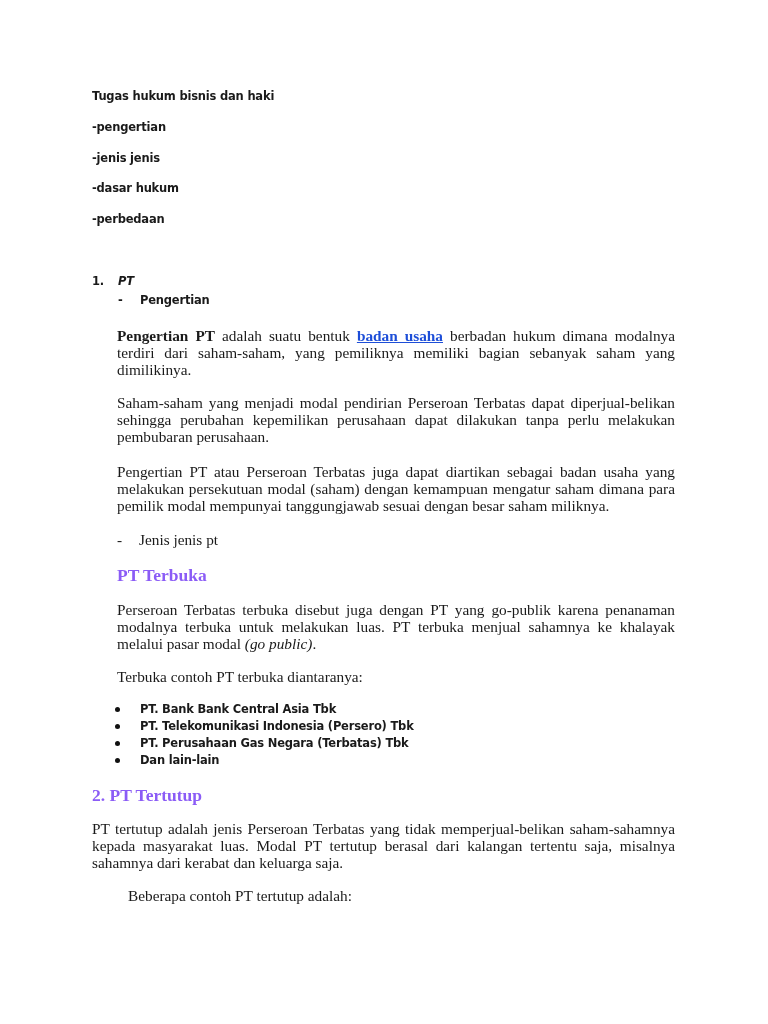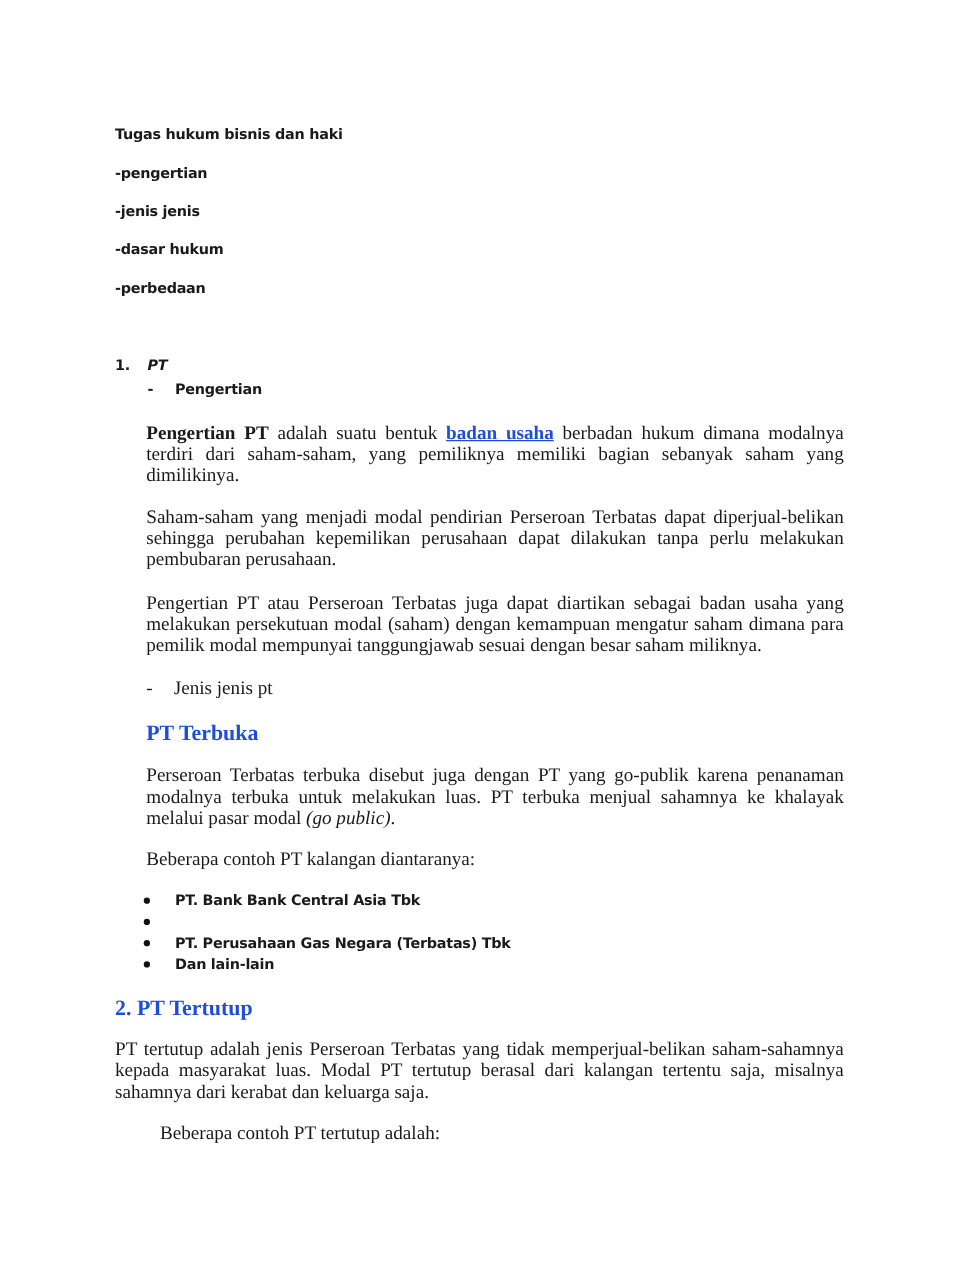--- a/index.html
+++ b/index.html
@@ -1,23 +1,23 @@
 <!DOCTYPE html>
 <html><head>
   <meta charset="utf-8">
   <style>
     * { margin: 0; padding: 0; box-sizing: border-box; }
     html, body { width: 768px; height: 1024px; background: #ffffff; overflow: hidden; }
     body { position: relative; color: #111; }
-    .page { position: absolute; left: 0; top: 12px; width: 768px; height: 860px; background: #fff; }
+    .page { position: absolute; left: 0; top: 1px; width: 768px; height: 860px; background: #fff; }
     .sans { font-family: "DejaVu Sans", "Liberation Sans", sans-serif; font-size: 11.5px; font-weight: bold; letter-spacing: -0.2px; color: #1a1a1a; }
     .serif { font-family: "Liberation Serif", "DejaVu Serif", serif; font-size: 15.3px; line-height: 17px; color: #1a1a1a; }
     .abs { position: absolute; }
     .just { text-align: justify; text-align-last: left; }
-    .head { font-family: "Liberation Serif", "DejaVu Serif", serif; font-weight: bold; font-size: 17.5px; color: #1d4ed8; }
+    .head { font-family: "Liberation Serif", "DejaVu Serif", serif; font-weight: bold; font-size: 17.5px; color: #8b5cf6; }
     a.link { color: #1d4ed8; font-weight: bold; text-decoration: underline; }
     .bullet-list { list-style: none; }
     .bullet-list li { position: relative; height: 17px; line-height: 17px; }
     .bullet-dot { position: absolute; left: -25px; top: 6px; width: 5px; height: 5px; border-radius: 50%; background: #111; }
     em { }
   </style>
 </head>
 <body>
 
 <div class="page">
@@ -43,25 +43,25 @@
 
   <div class="abs serif" style="left:117px; top:530px;">-</div>
   <div class="abs serif" style="left:139px; top:530px;">Jenis jenis pt</div>
 
   <div class="abs head" style="left:117px; top:564px;">PT Terbuka</div>
 
   <p class="abs serif just" style="left:117px; top:600px; width:558px;">
     <span>Perseroan Terbatas terbuka disebut juga dengan PT yang go-publik karena penanaman modalnya terbuka untuk melakukan luas. PT terbuka menjual sahamnya ke khalayak melalui pasar modal </span><em>(go public)</em><span>.</span>
   </p>
 
-  <div class="abs serif" style="left:117px; top:667px;">Beberapa contoh PT kalangan diantaranya:</div>
+  <div class="abs serif" style="left:117px; top:667px;">Terbuka contoh PT terbuka diantaranya:</div>
 
   <ul class="abs bullet-list sans" style="left:140px; top:700px;">
     <li><span class="bullet-dot"></span><span>PT. Bank Bank Central Asia Tbk</span></li>
-    <li><span class="bullet-dot"></span></li>
+    <li><span class="bullet-dot"></span><span>PT. Telekomunikasi Indonesia (Persero) Tbk</span></li>
     <li><span class="bullet-dot"></span><span>PT. Perusahaan Gas Negara (Terbatas) Tbk</span></li>
     <li><span class="bullet-dot"></span><span>Dan lain-lain</span></li>
   </ul>
 
   <div class="abs head" style="left:92px; top:784px;">2. PT Tertutup</div>
 
   <p class="abs serif just" style="left:92px; top:819px; width:583px;">PT tertutup adalah jenis Perseroan Terbatas yang tidak memperjual-belikan saham-sahamnya kepada masyarakat luas. Modal PT tertutup berasal dari kalangan tertentu saja, misalnya sahamnya dari kerabat dan keluarga saja.</p>
 
   <div class="abs serif" style="left:92px; top:886px;margin-left:36px;">Beberapa contoh PT tertutup adalah:</div>
 

